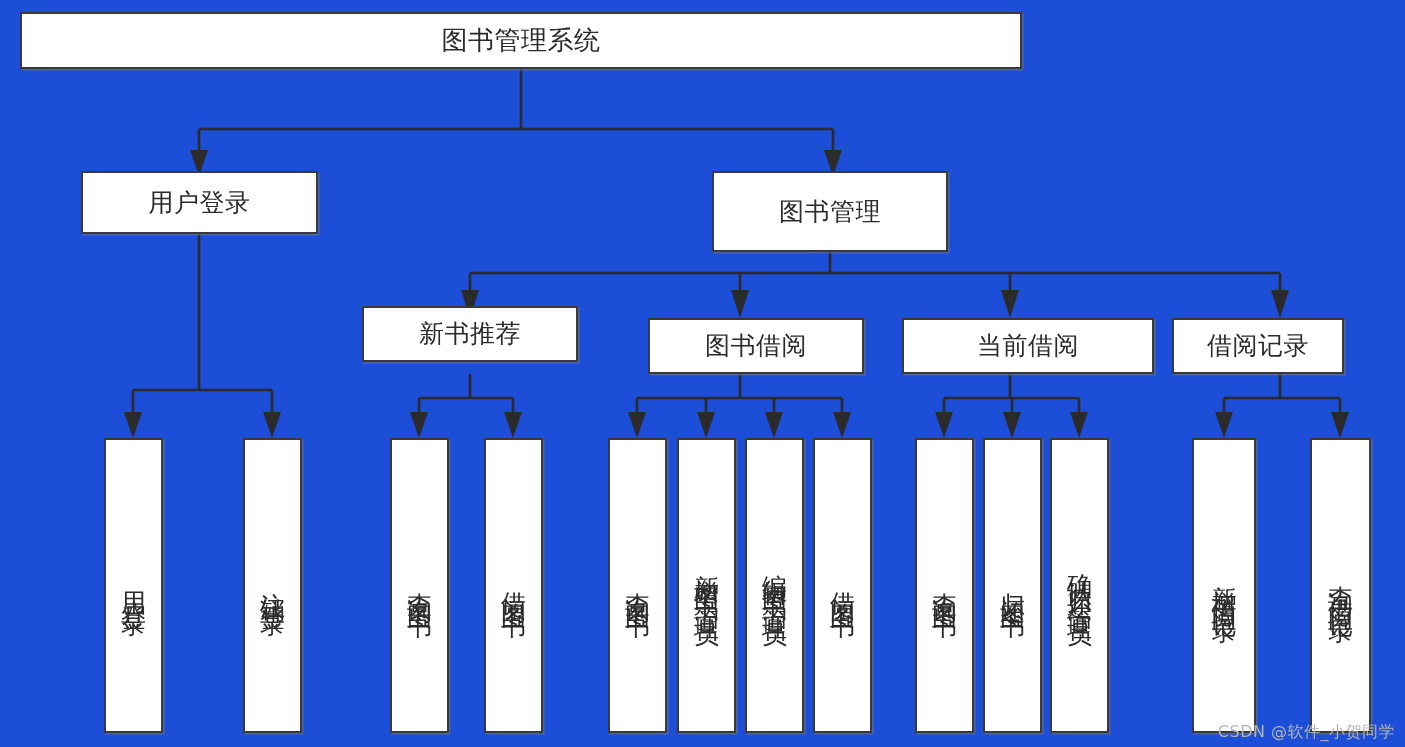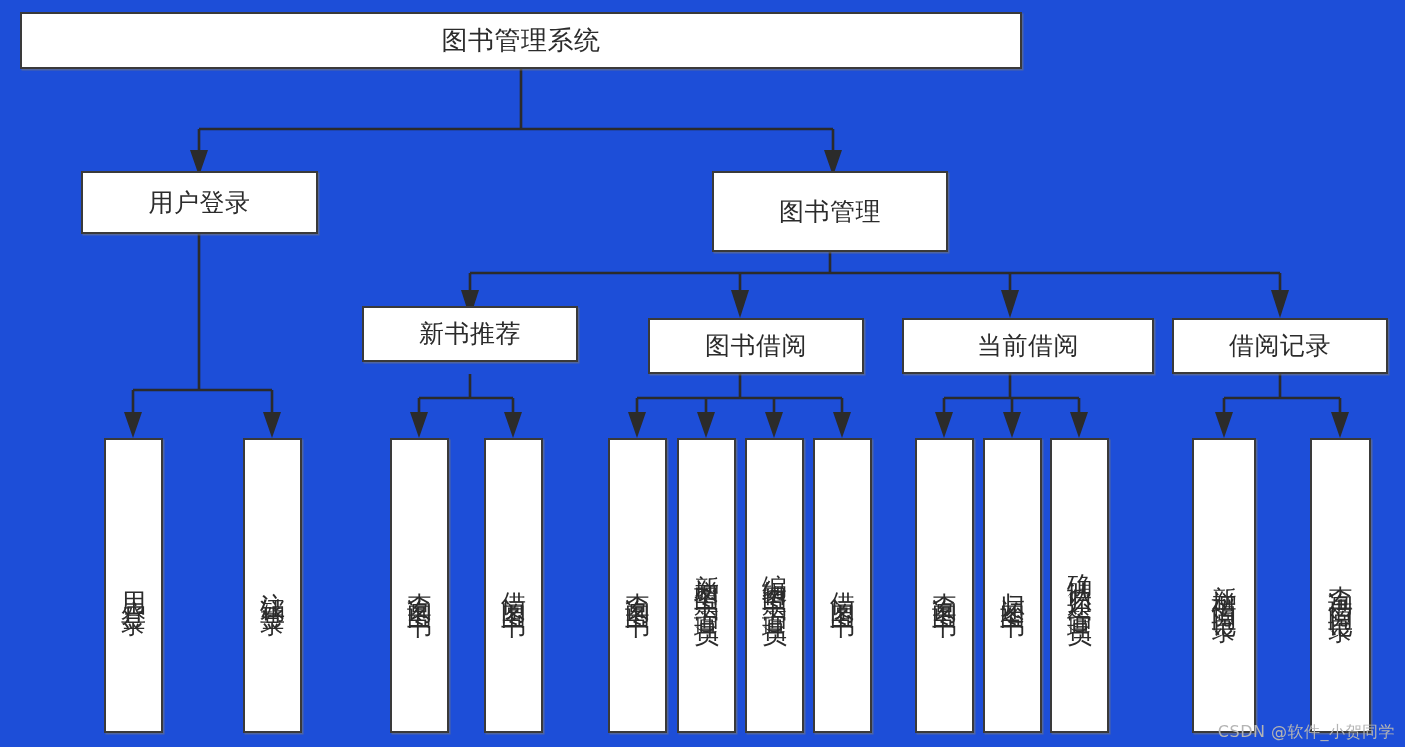--- a/index.html
+++ b/index.html
@@ -168,21 +168,21 @@
 
   <div class="node h" style="left:362px; top:306px; width:216px; height:56px;">
     <span class="label">新书推荐</span>
   </div>
   <div class="node h" style="left:632px; top:318px; width:216px; height:56px;margin-left:16px;">
     <span class="label">图书借阅</span>
   </div>
   <div class="node h" style="left:902px; top:318px; width:252px; height:56px;">
     <span class="label">当前借阅</span>
   </div>
-  <div class="node h" style="left:1172px; top:318px; width:216px; height:56px;">
+  <div class="node h" style="left:1172px; top:318px; width:172px; height:56px;">
     <span class="label">借阅记录</span>
   </div>
 
   <div class="node v" style="left:104px; top:438px; width:59px; height:295px;">
     <span class="label">用户登录</span>
   </div>
   <div class="node v" style="left:243px; top:438px; width:59px; height:295px;">
     <span class="label">注销登录</span>
   </div>
 

